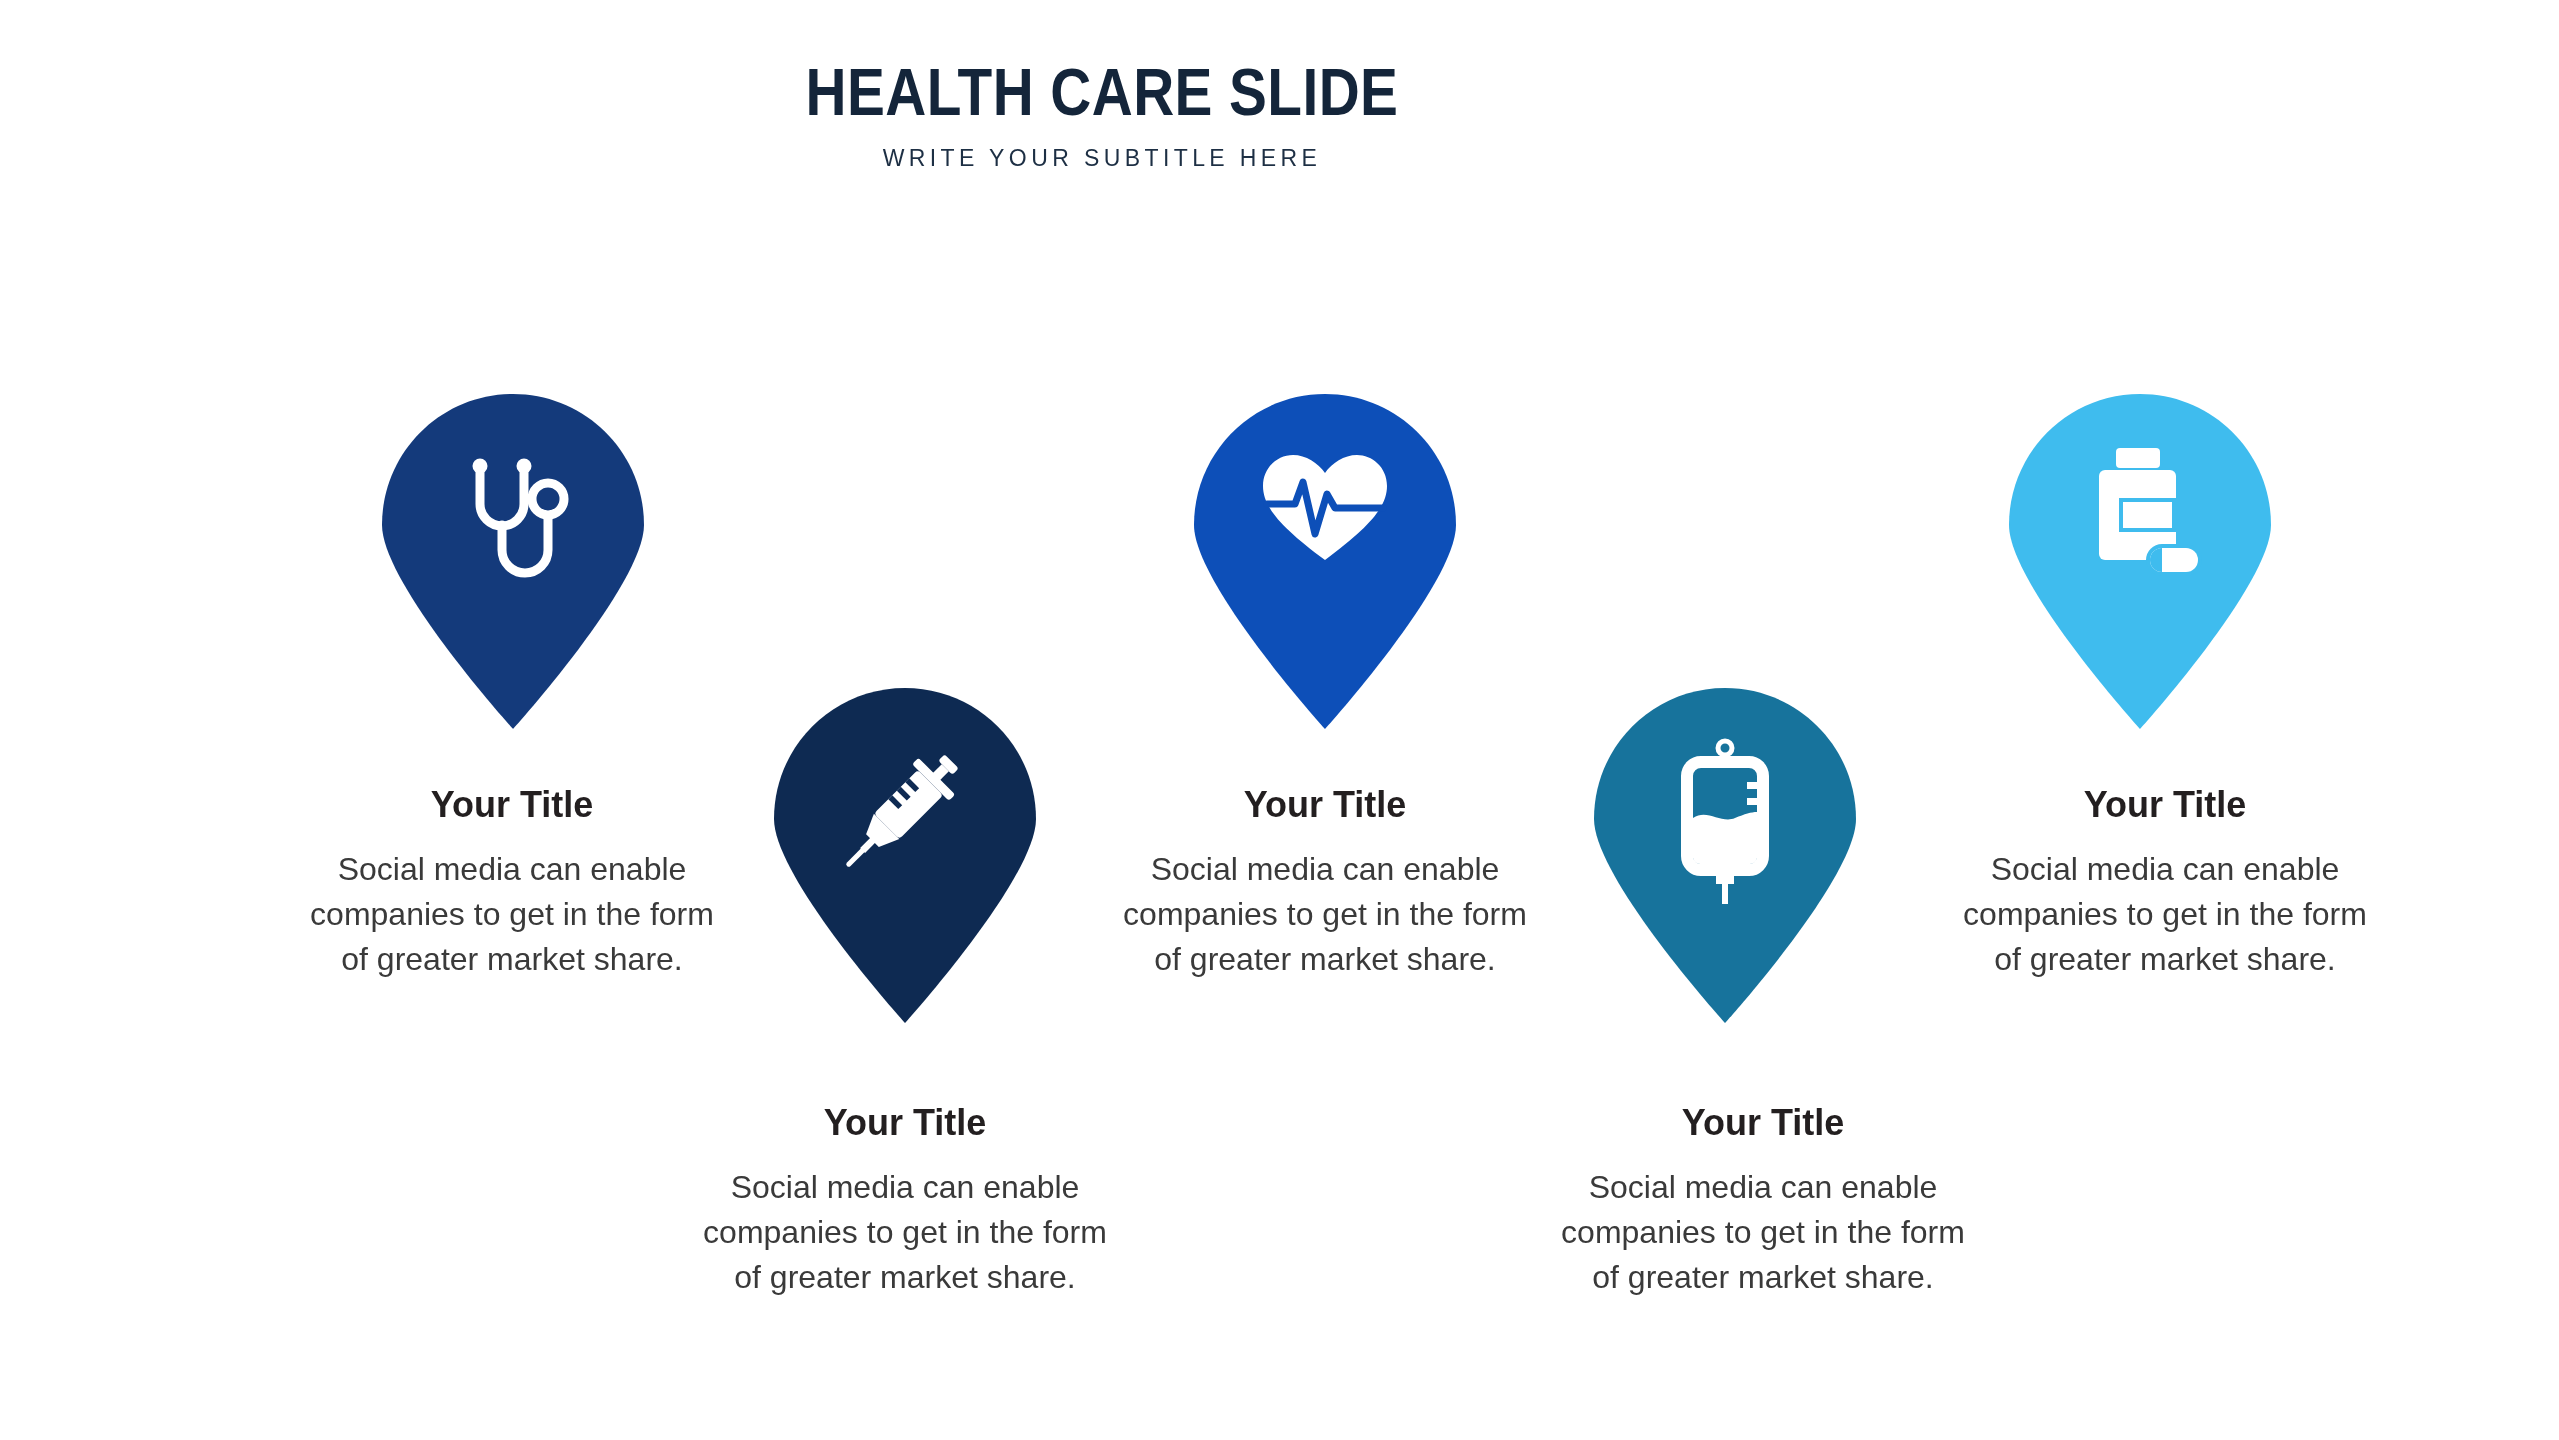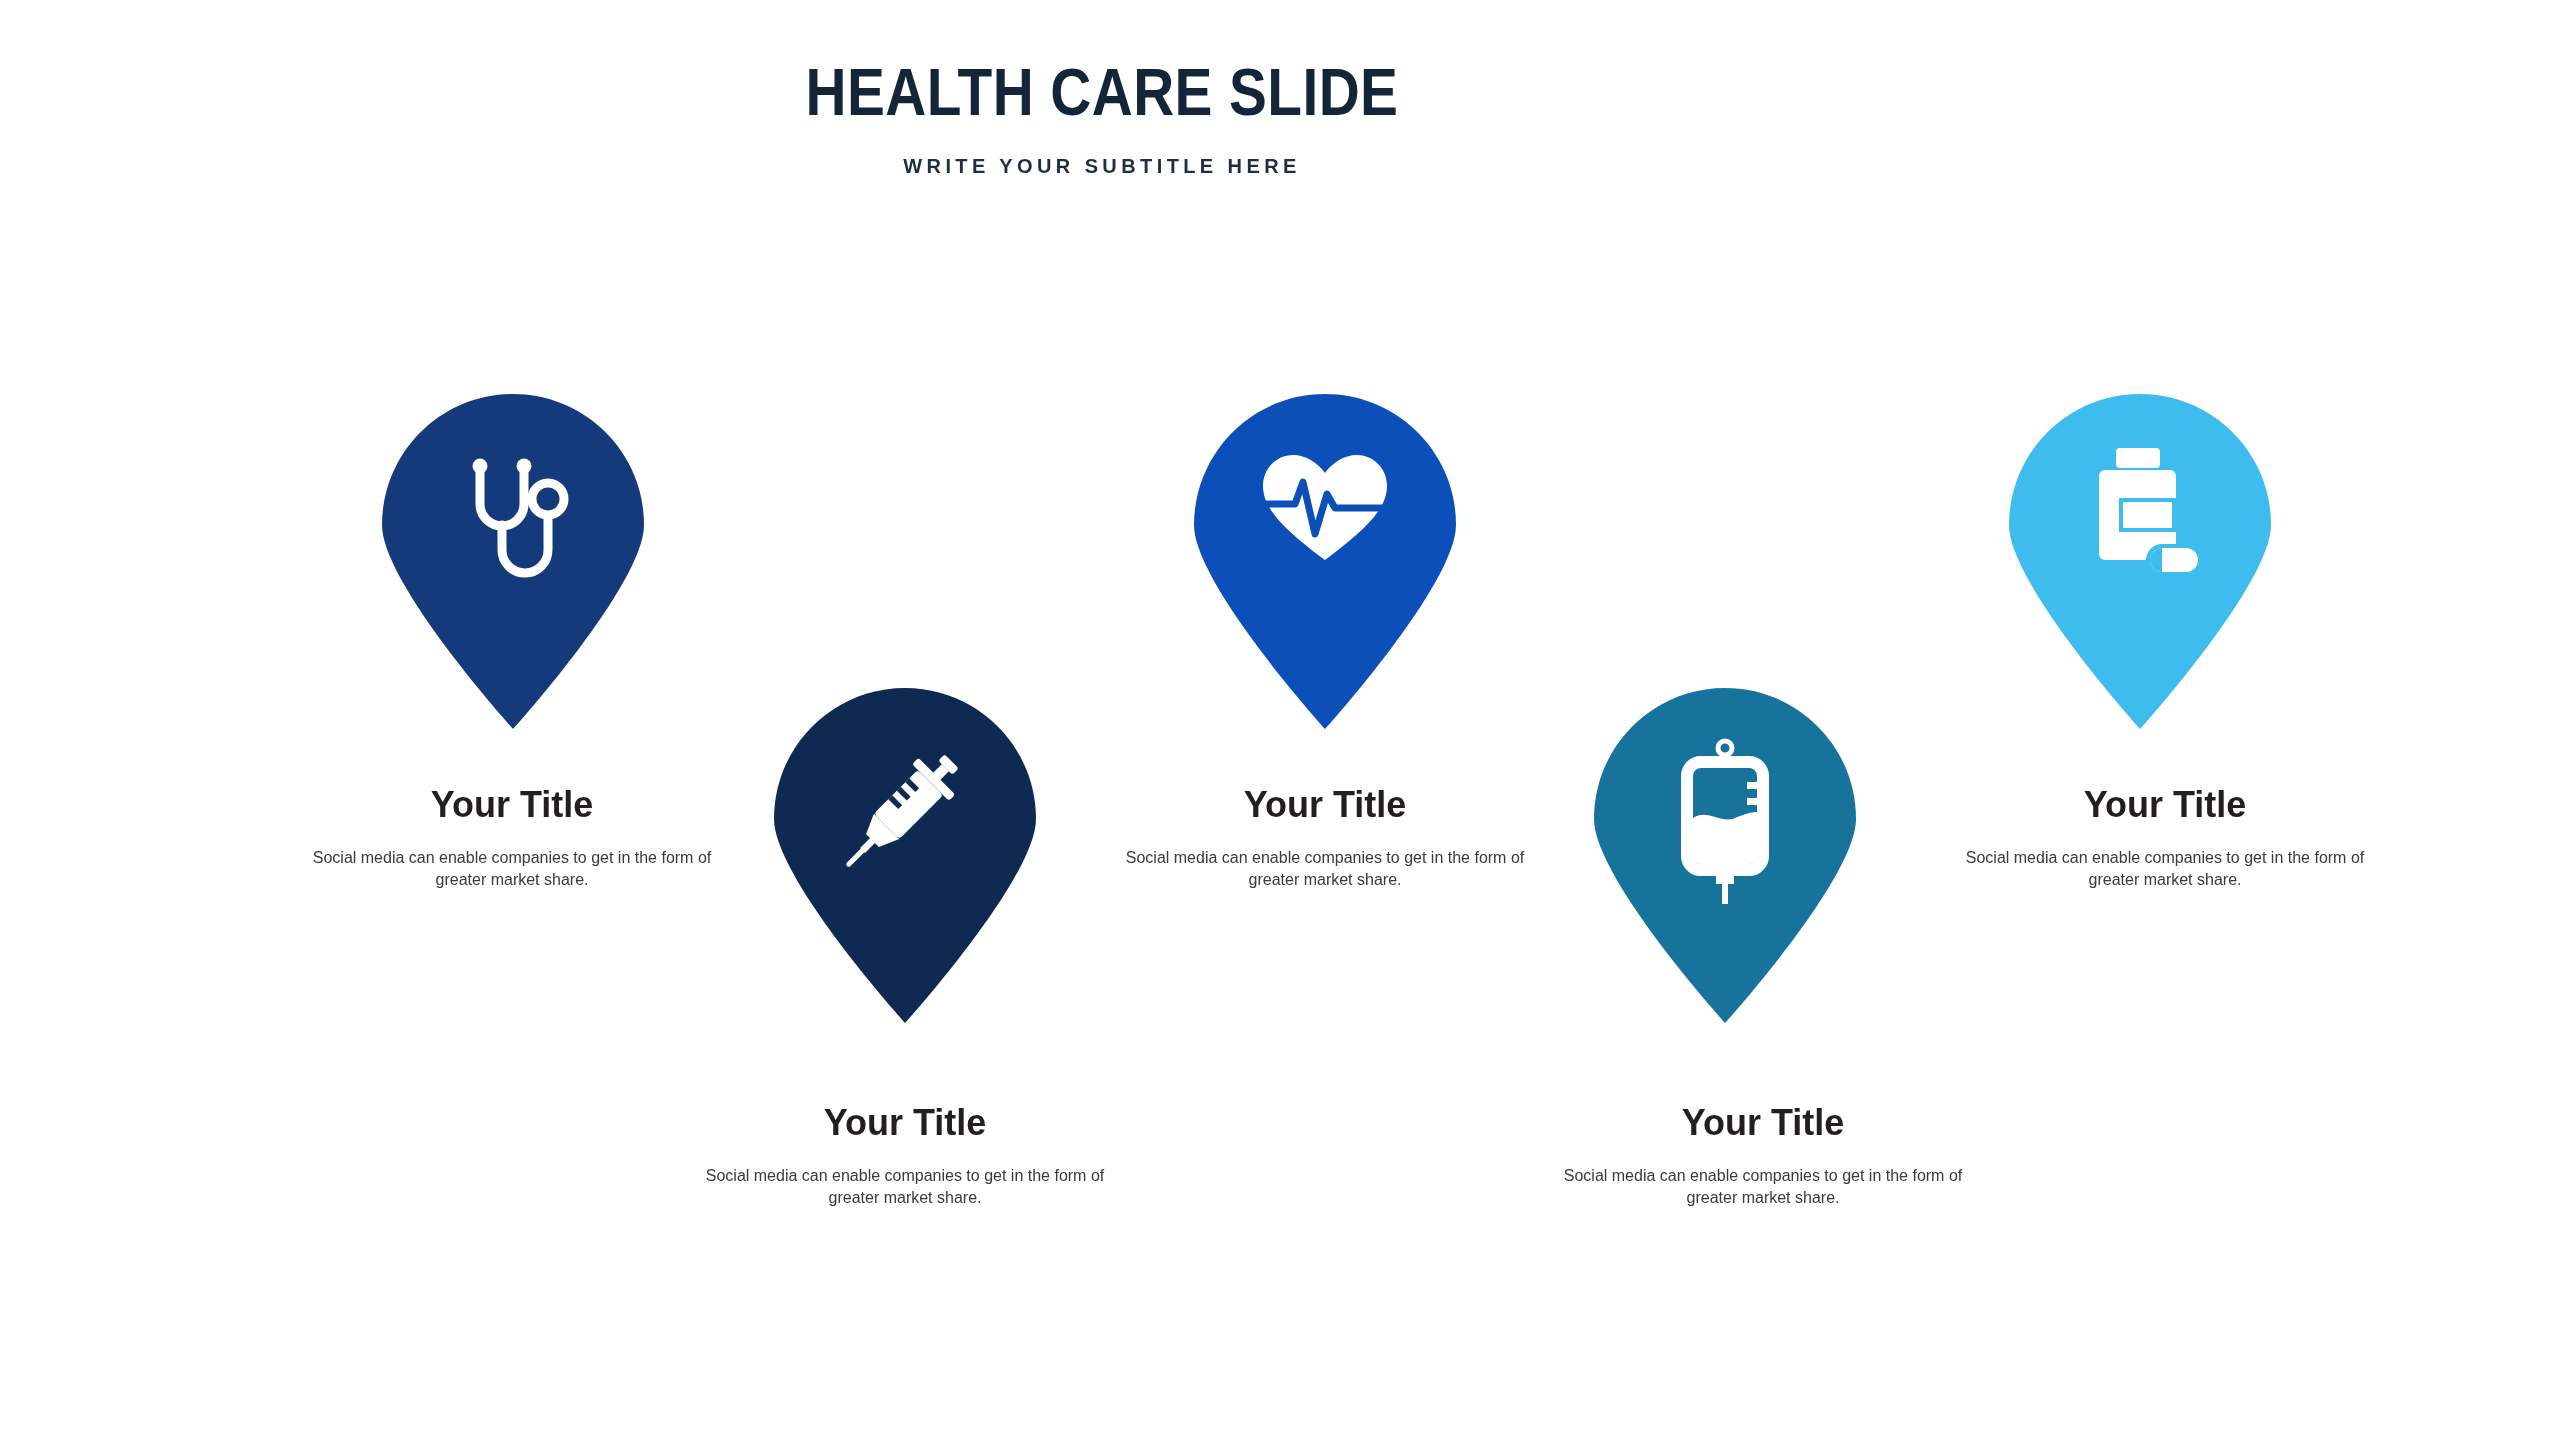--- a/index.html
+++ b/index.html
@@ -24,23 +24,23 @@
     font-size:66px;
     font-weight:bold;
     color:#14253a;
     letter-spacing:0.5px;
     line-height:1.05;
     transform:scaleX(0.86);
     transform-origin:center center;
     white-space:nowrap;
   }
   #slide-subtitle {
-    margin-top:28px;
-    font-size:20px;
-    font-weight:700;
+    margin-top:18px;
+    font-size:23px;
+    font-weight:400;
     color:#1d2f44;
     letter-spacing:4.4px;
     white-space:nowrap;
   }
 
   
   .pin {
     position:absolute;
     width:262px;
     height:335px;
@@ -54,21 +54,21 @@
     text-align:center;
   }
   .tb-title {
     font-size:36px;
     font-weight:bold;
     color:#231f20;
     line-height:1.1;
     margin-bottom:22px;
   }
   .tb-body {
-    font-size:16px;
+    font-size:32px;
     font-weight:400;
     color:#3a3a3a;
     line-height:1.42;
   }
 </style>
 </head>
 <body>
 
 <div id="slide" style="background: rgb(255, 255, 255);">
 

